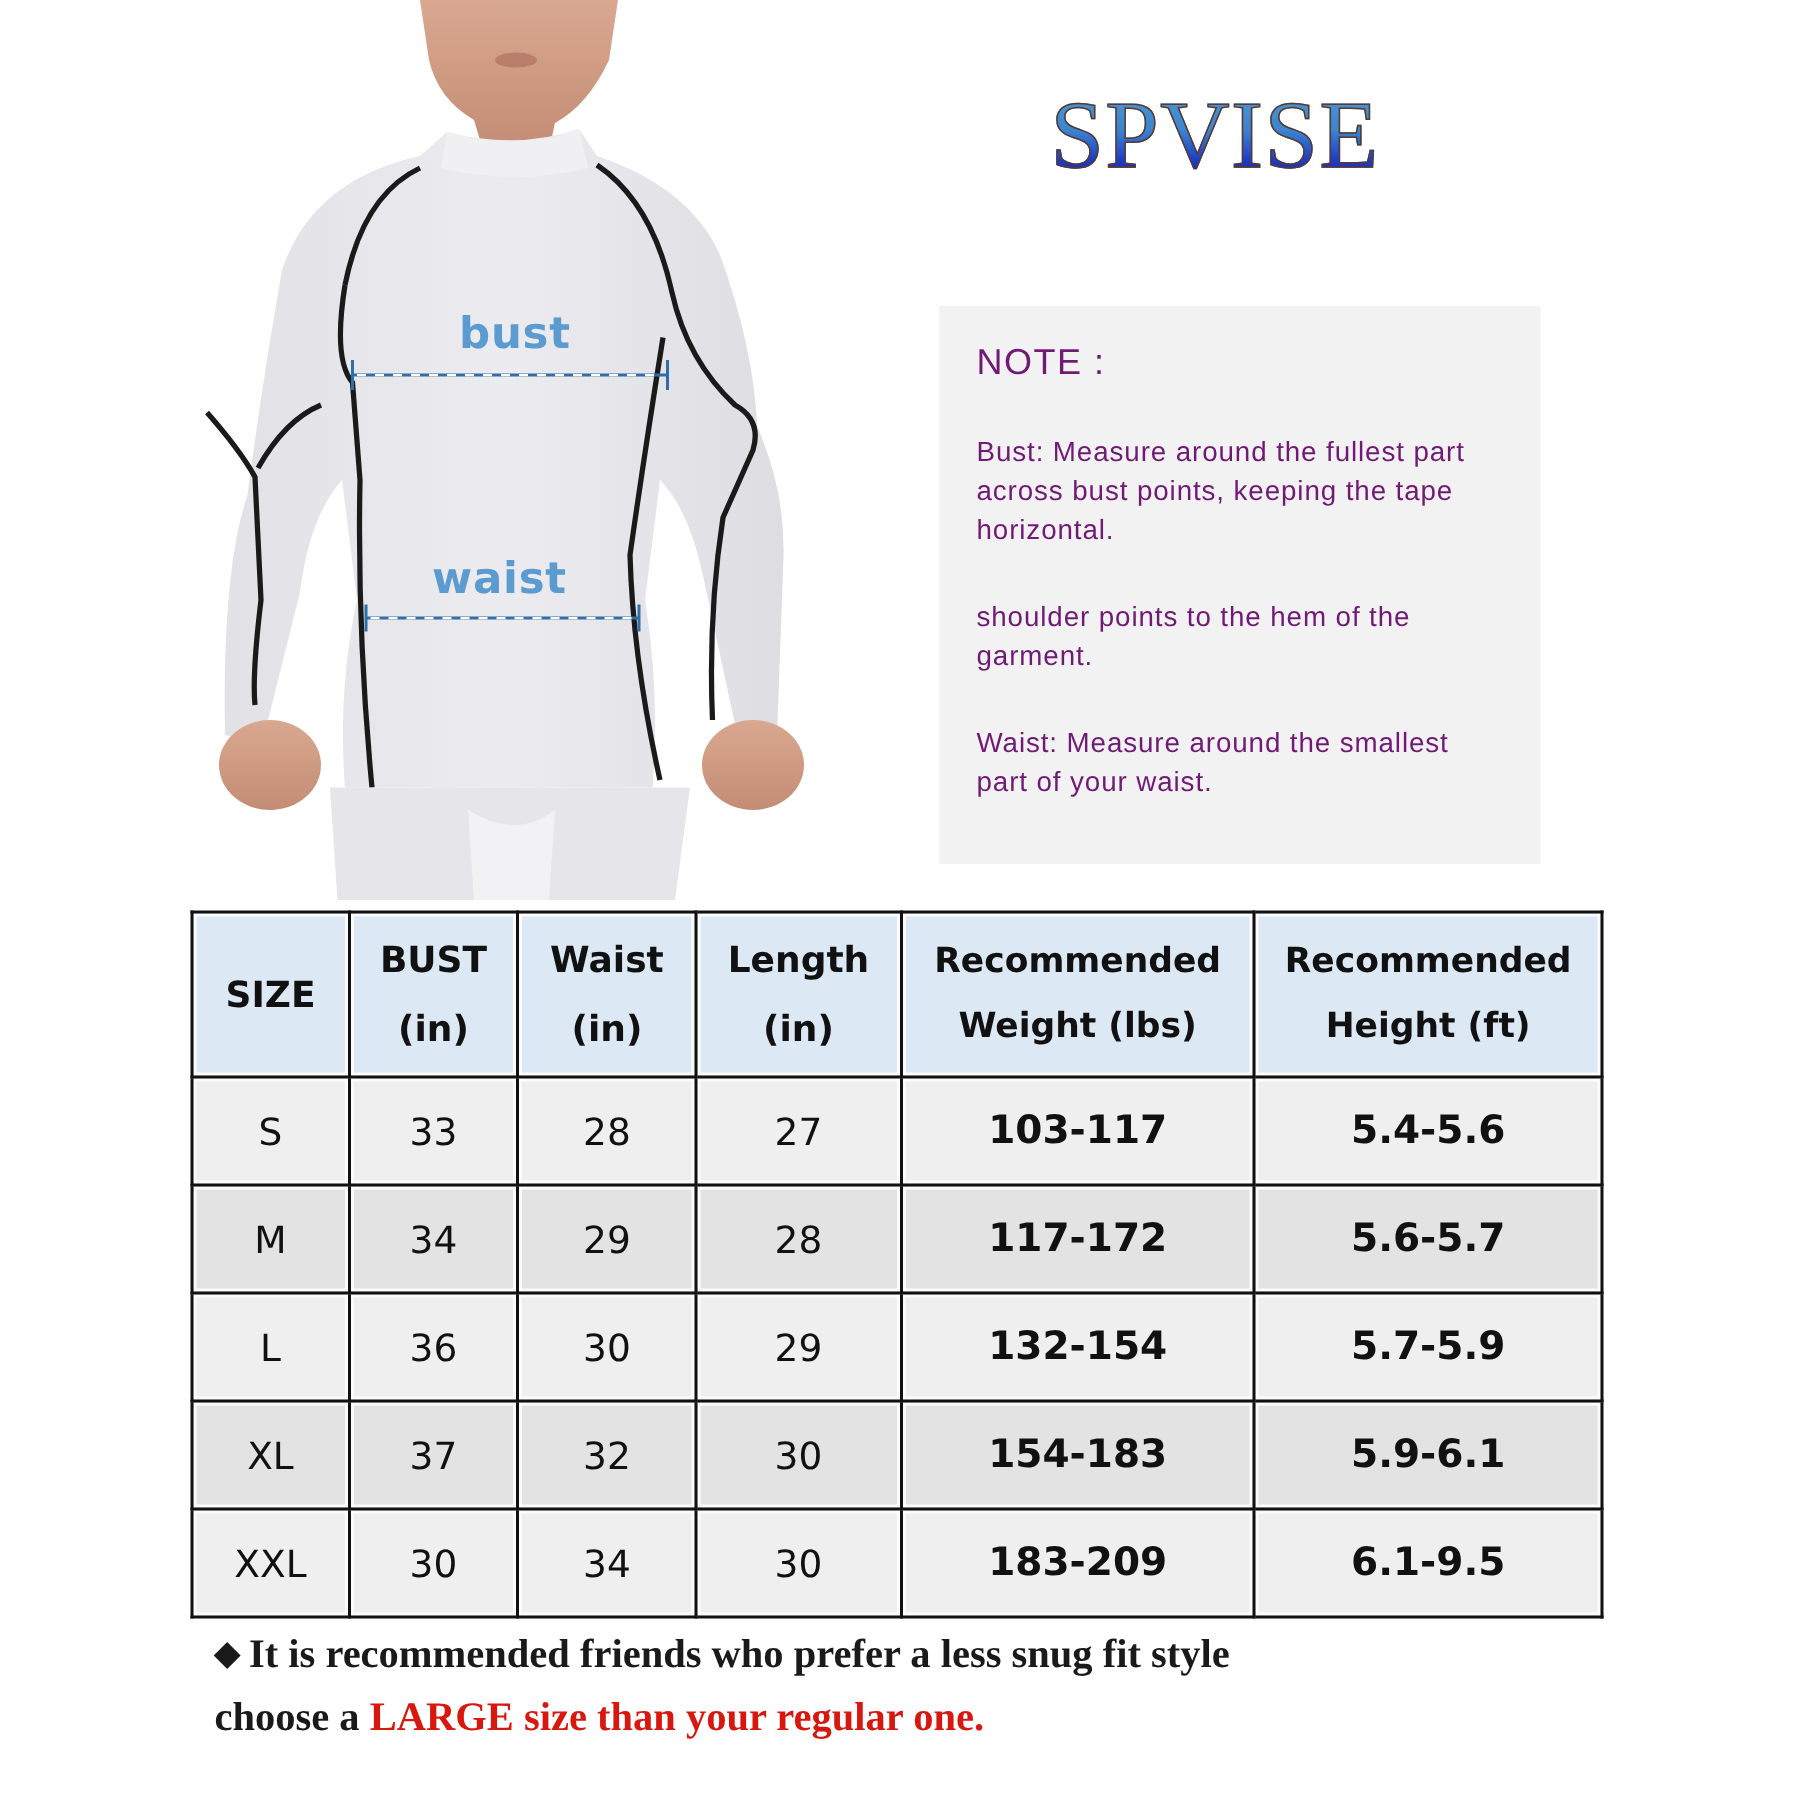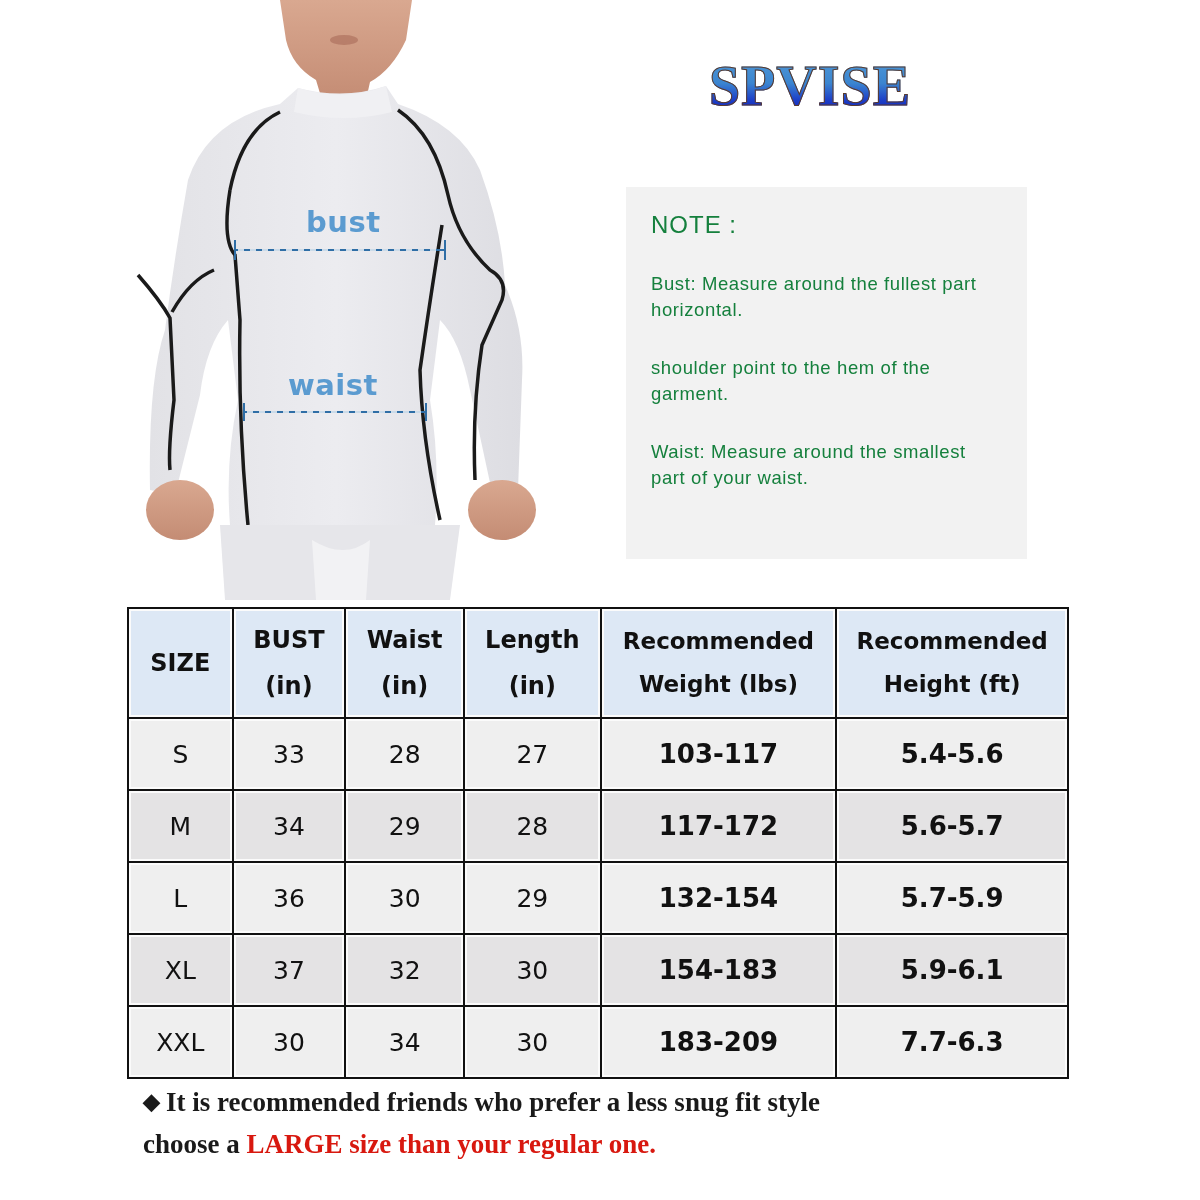--- a/index.html
+++ b/index.html
@@ -12,31 +12,31 @@
   .measure-label {
     position: absolute; font-family: "DejaVu Sans", sans-serif; font-weight: bold;
     color: #5b9bd0; font-size: 29px; letter-spacing: 0.5px;
   }
   .measure-label.bust { left: 176px; top: 205px; }
   .measure-label.waist { left: 158px; top: 368px; }
 
   
   .brand {
     position: absolute; left: 630px; top: 58px; width: 360px; text-align: center;
-    font-family: "Liberation Serif", serif; font-weight: bold; font-size: 56px;
+    font-family: "Liberation Serif", serif; font-weight: normal; font-size: 64px;
     letter-spacing: 1px; line-height: 1;
     background: linear-gradient(180deg, #4f98d6 0%, #3b85d0 45%, #1d3fc8 75%, #0f1fb0 100%);
     -webkit-background-clip: text; background-clip: text; color: transparent;
     -webkit-text-stroke: 1px #5a3a2c;
   }
 
   
   .note {
-    position: absolute; left: 626px; top: 187px; width: 401px; height: 372px;
-    background: #f2f2f2; padding: 24px 14px 0 25px; color: #15803d;
+    position: absolute; left: 626px; top: 204px; width: 401px; height: 372px;
+    background: #f2f2f2; padding: 24px 14px 0 25px; color: #701a75;
   }
   .note-title { font-size: 24px; letter-spacing: 1px; margin-bottom: 18px; }
   .note-para { font-size: 18.5px; line-height: 26px; letter-spacing: 0.6px; margin-bottom: 26px; margin-top: 32px; }
 
   
   .size-table {
     position: absolute; left: 127px; top: 607px; width: 942px;
     border-collapse: collapse; border: 2px solid #111;
     font-family: "DejaVu Sans", sans-serif;
   }
@@ -112,24 +112,25 @@
   <div class="measure-label bust">bust</div>
   <div class="measure-label waist">waist</div>
 </div>
 
 <div class="brand">SPVISE</div>
 
 <div class="note">
   <div class="note-title">NOTE :</div>
   <div class="note-para">
     <div>Bust: Measure around the fullest part</div>
+    <div>across bust points, keeping the tape</div>
     <div>horizontal.</div>
   </div>
   <div class="note-para">
-    <div>shoulder point to the hem of the</div>
+    <div>shoulder points to the hem of the</div>
     <div>garment.</div>
   </div>
   <div class="note-para">
     <div>Waist: Measure around the smallest</div>
     <div>part of your waist.</div>
   </div>
 </div>
 
 <table class="size-table">
   <colgroup>
@@ -197,21 +198,21 @@
       <td>30</td>
       <td class="bold">154-183</td>
       <td class="bold">5.9-6.1</td>
     </tr>
     <tr class="odd">
       <td>XXL</td>
       <td>30</td>
       <td>34</td>
       <td>30</td>
       <td class="bold">183-209</td>
-      <td class="bold">7.7-6.3</td>
+      <td class="bold">6.1-9.5</td>
     </tr>
   </tbody>
 </table>
 
 <div class="footer">
   <div class="line">
     <span class="diamond">◆</span><span>It is recommended friends who prefer a less snug fit style</span>
   </div>
   <div class="line">
     <span>choose a </span><span class="red">LARGE size than your regular one.</span>

